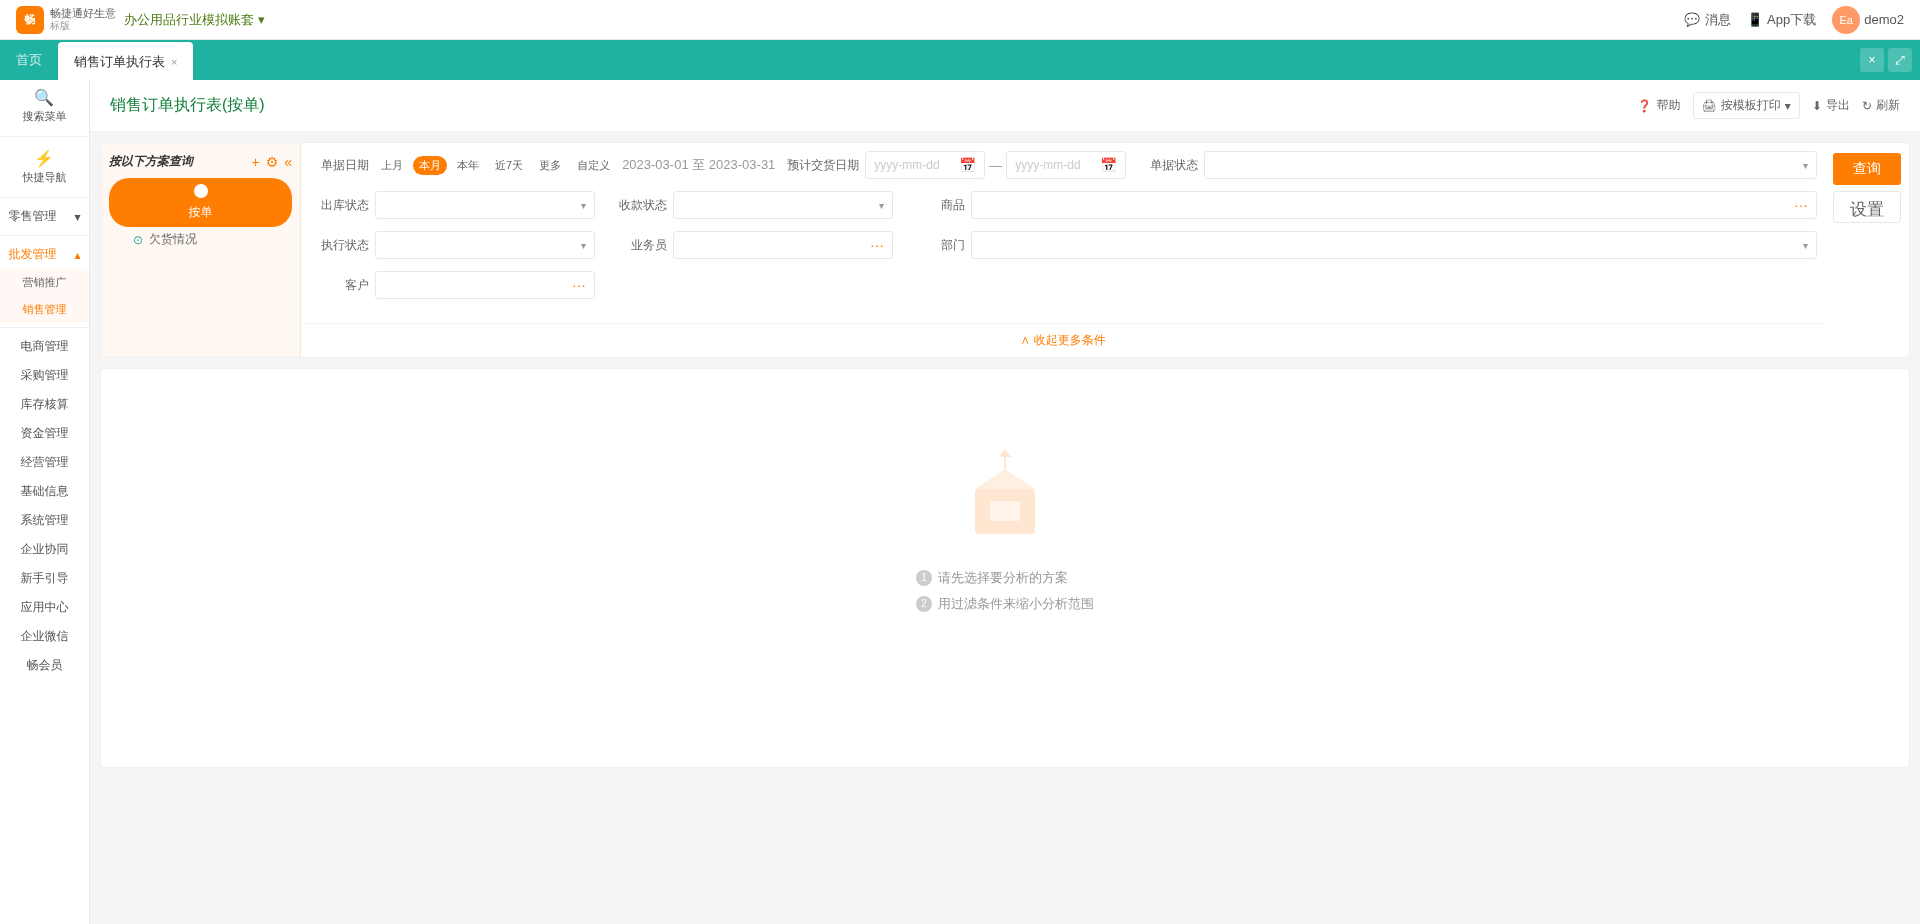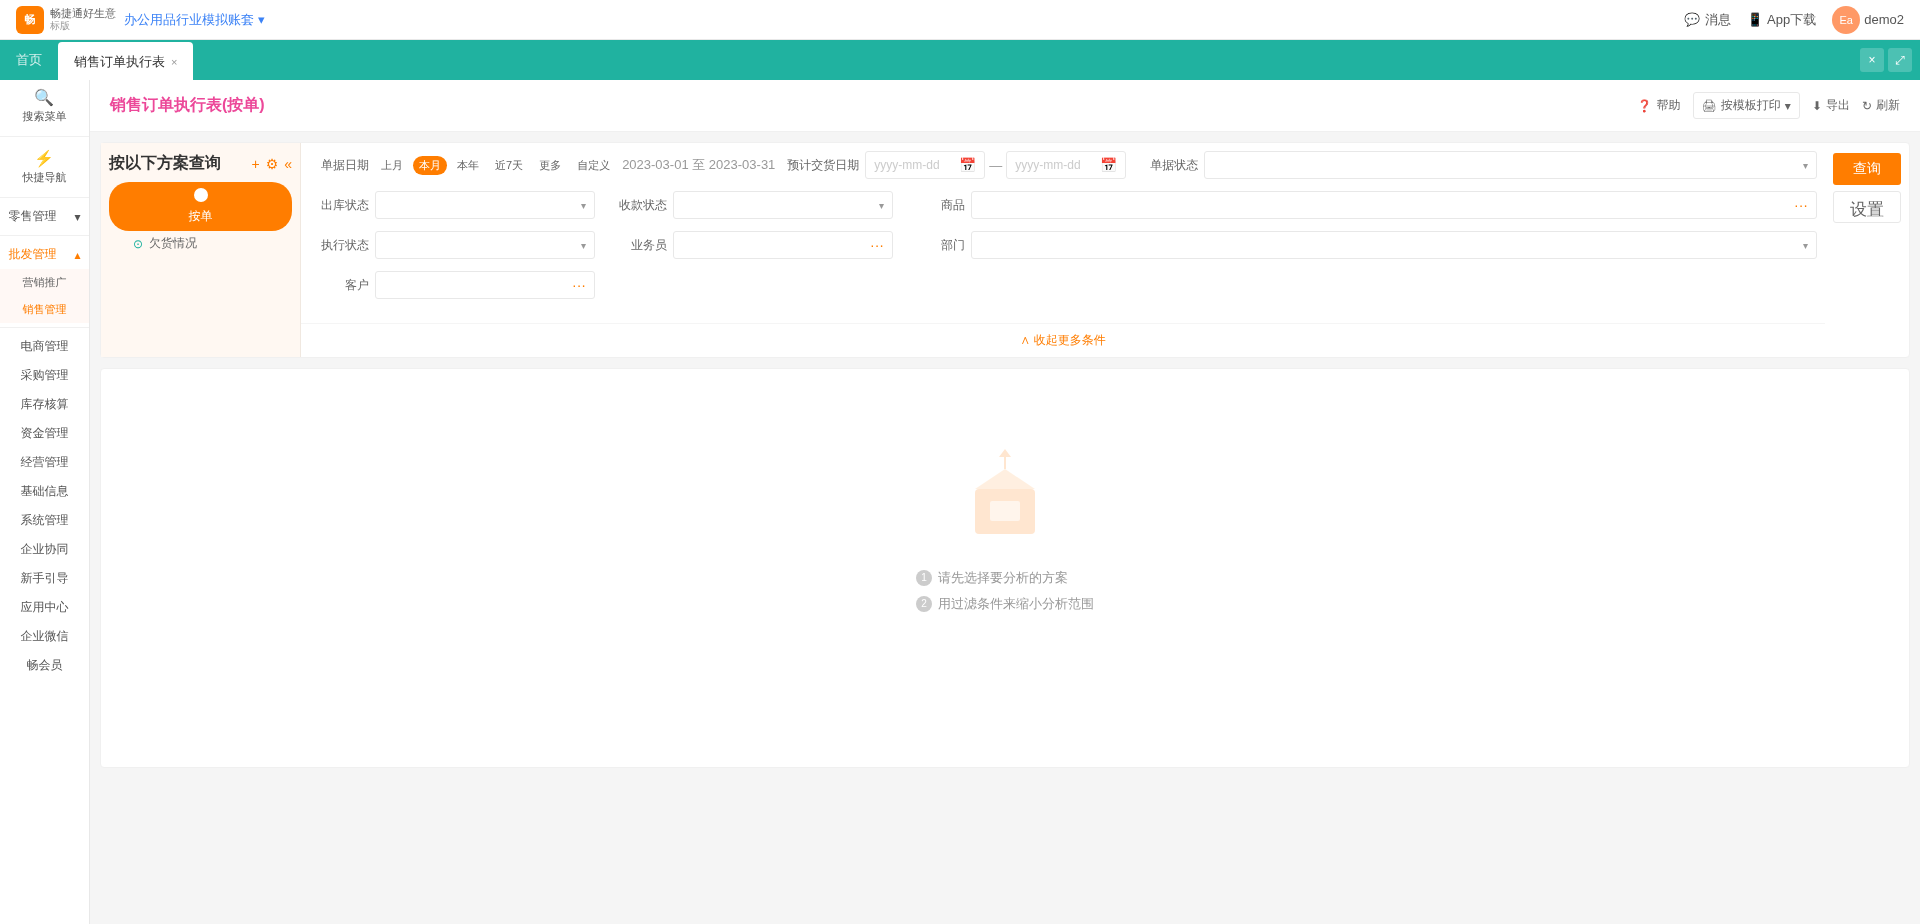--- a/index.html
+++ b/index.html
@@ -18,21 +18,21 @@
     .top-bar-left { display: flex; align-items: center; gap: 8px; }
     .logo-area { display: flex; align-items: center; gap: 6px; }
     .logo-icon {
       width: 28px; height: 28px; background: #ff7d00; border-radius: 6px;
       display: flex; align-items: center; justify-content: center;
       color: #fff; font-size: 11px; font-weight: bold;
     }
     .logo-text { font-size: 11px; color: #666; line-height: 1.2; }
     .top-selector {
       display: flex; align-items: center; gap: 4px;
-      font-size: 13px; color: #3b82f6; cursor: pointer;
+      font-size: 13px; color: #4d7c0f; cursor: pointer;
     }
     .top-bar-right { display: flex; align-items: center; gap: 16px; }
     .top-bar-action { display: flex; align-items: center; gap: 4px; font-size: 13px; color: #555; cursor: pointer; }
     .avatar-circle {
       width: 28px; height: 28px; border-radius: 50%; background: #ff9966;
       display: flex; align-items: center; justify-content: center;
       color: #fff; font-size: 11px; overflow: hidden;
     }
 
     
@@ -87,37 +87,37 @@
 
     
     .content-area { flex: 1; overflow-y: auto; background: #f5f5f5; padding: 0; }
 
     
     .page-header {
       background: #fff; padding: 12px 20px;
       display: flex; align-items: center; justify-content: space-between;
       border-bottom: 1px solid #f0f0f0;
     }
-    .page-title { font-size: 16px; font-weight: bold; color: #ec4899; }
+    .page-title { font-size: 16px; font-weight: normal; color: #15803d; }
     .page-actions { display: flex; align-items: center; gap: 12px; }
     .page-action-btn {
       display: flex; align-items: center; gap: 4px;
       font-size: 12px; color: #666; cursor: pointer;
     }
     .export-btn-group { display: flex; align-items: center; }
     .export-btn { display: flex; align-items: center; gap: 4px; font-size: 12px; color: #666; cursor: pointer; padding: 4px 8px; border: 1px solid #e8e8e8; border-radius: 3px; }
 
     
     .scheme-selector {
       width: 200px; background: #fff8f2;
       border-right: 1px solid #f0e8e0;
       padding: 10px 8px; flex-shrink: 0;
     }
     .scheme-header { display: flex; align-items: center; justify-content: space-between; margin-bottom: 8px; }
-    .scheme-title { font-size: 16px; color: #333; font-weight: bold; }
+    .scheme-title { font-size: 12px; color: #333; font-weight: bold; font-style: italic; }
     .scheme-actions { display: flex; gap: 6px; }
     .scheme-action-icon { color: #ff7d00; cursor: pointer; font-size: 14px; }
     .scheme-item { display: flex; align-items: center; gap: 6px; padding: 6px 8px; border-radius: 20px; cursor: pointer; font-size: 12px; color: #555; }
     .scheme-item.active { background: #ff7d00; color: #fff; flex-direction: column; }
     .scheme-sub-item { display: flex; align-items: center; gap: 6px; padding: 4px 8px 4px 24px; font-size: 12px; color: #666; cursor: pointer; }
     .scheme-sub-item .sub-icon { color: #20b2a0; font-size: 12px; }
     .filter-fields { flex: 1; padding: 8px; }
     .filter-row { display: flex; align-items: center; gap: 12px; margin-bottom: 12px; }
     .filter-group { display: flex; align-items: center; gap: 6px; }
     .filter-label { font-size: 12px; color: #666; min-width: 60px; text-align: right; flex-shrink: 0; }

